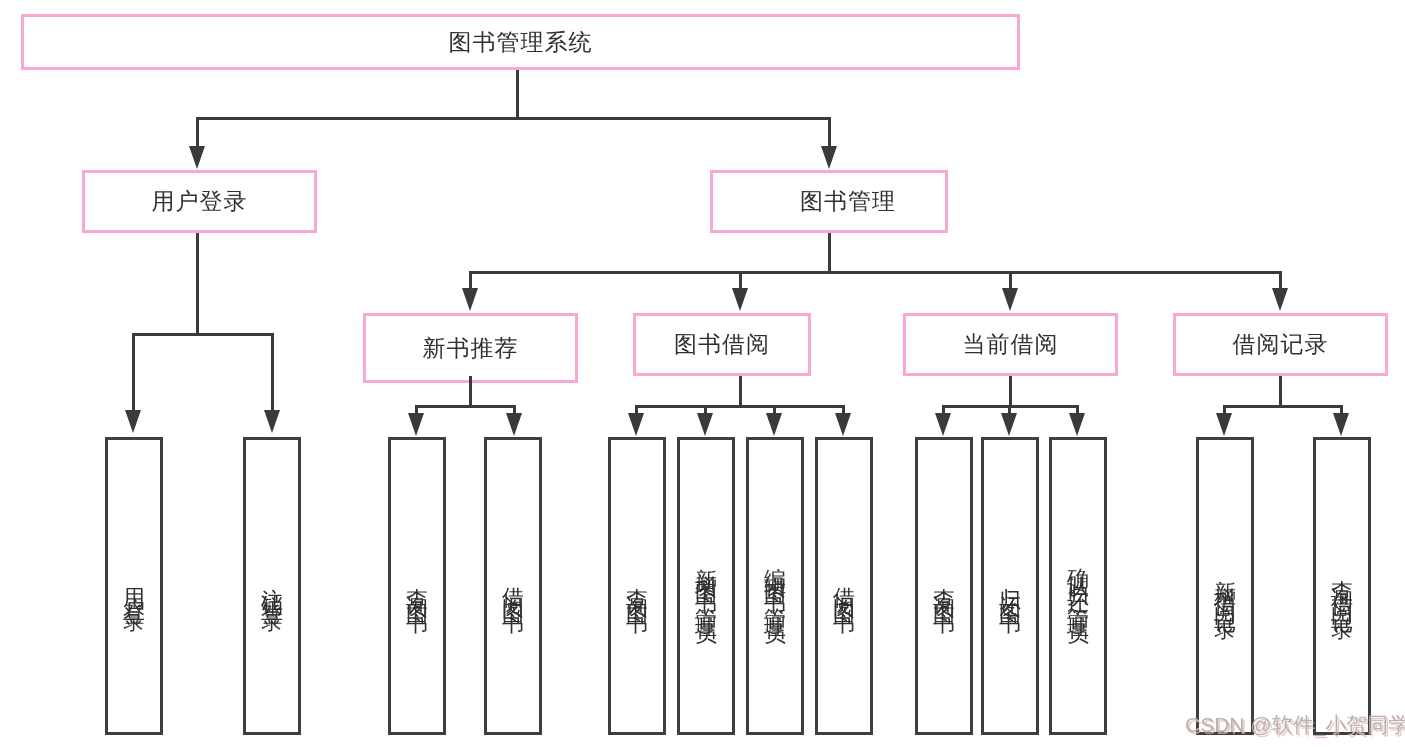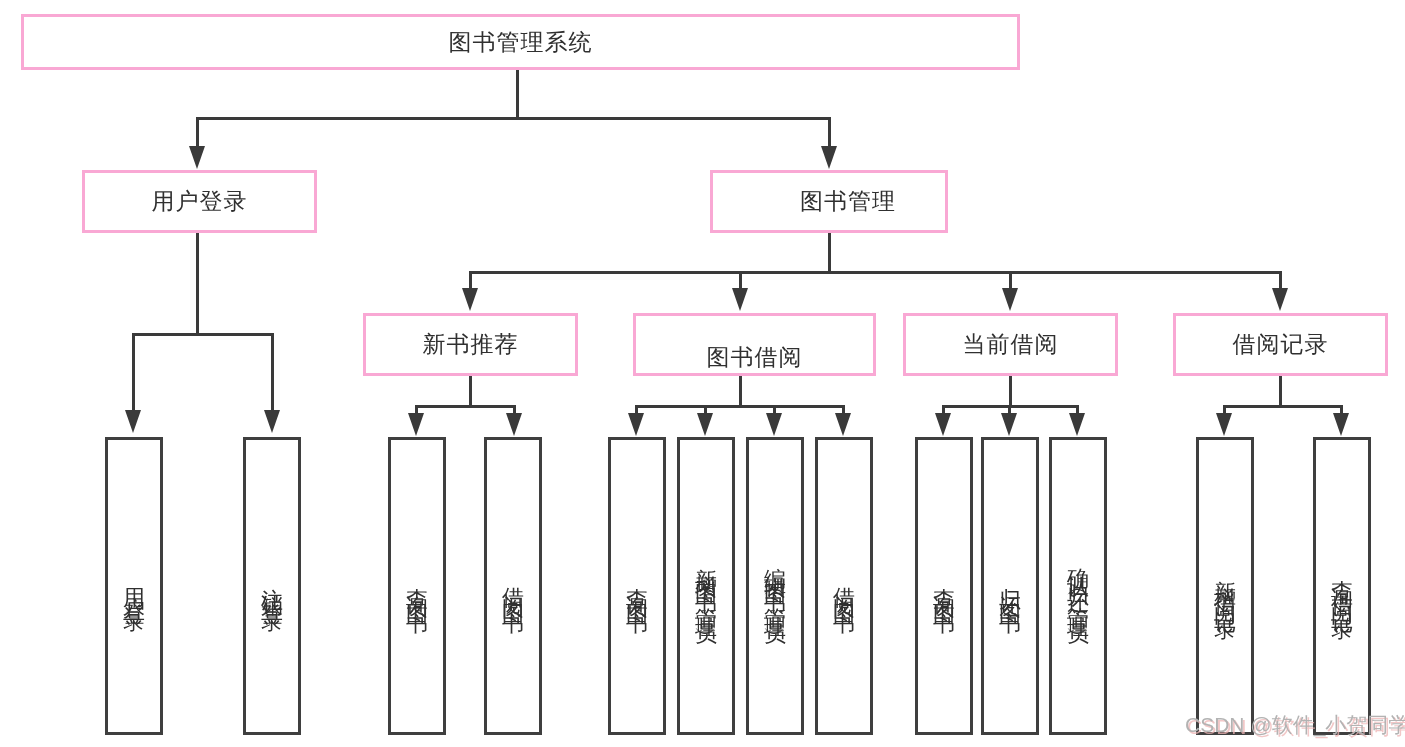--- a/index.html
+++ b/index.html
@@ -100,24 +100,24 @@
   <div class="hline" style="left:469px; top:271px; width:813px;"></div>
   <div class="vline" style="left:469px; top:271px; height:18px;"></div>
   <div class="arrow" style="left:462px; top:288px;"></div>
   <div class="vline" style="left:739px; top:271px; height:18px;"></div>
   <div class="arrow" style="left:732px; top:288px;"></div>
   <div class="vline" style="left:1009px; top:271px; height:18px;"></div>
   <div class="arrow" style="left:1002px; top:288px;"></div>
   <div class="vline" style="left:1279px; top:271px; height:18px;"></div>
   <div class="arrow" style="left:1272px; top:288px;"></div>
 
-  <div class="box" style="left:363px; top:313px; width:215px; height:63px;">
+  <div class="box" style="left:363px; top:313px; width:215px; height:70px;">
     <span>新书推荐</span>
   </div>
-  <div class="box" style="left:633px; top:313px; width:243px; height:63px;align-items:flex-end;">
+  <div class="box" style="left:633px; top:313px; width:178px; height:63px;">
     <span>图书借阅</span>
   </div>
   <div class="box" style="left:903px; top:313px; width:215px; height:63px;">
     <span>当前借阅</span>
   </div>
   <div class="box" style="left:1173px; top:313px; width:215px; height:63px;">
     <span>借阅记录</span>
   </div>
 
   <div class="vline" style="left:469px; top:376px; height:32px;"></div>

